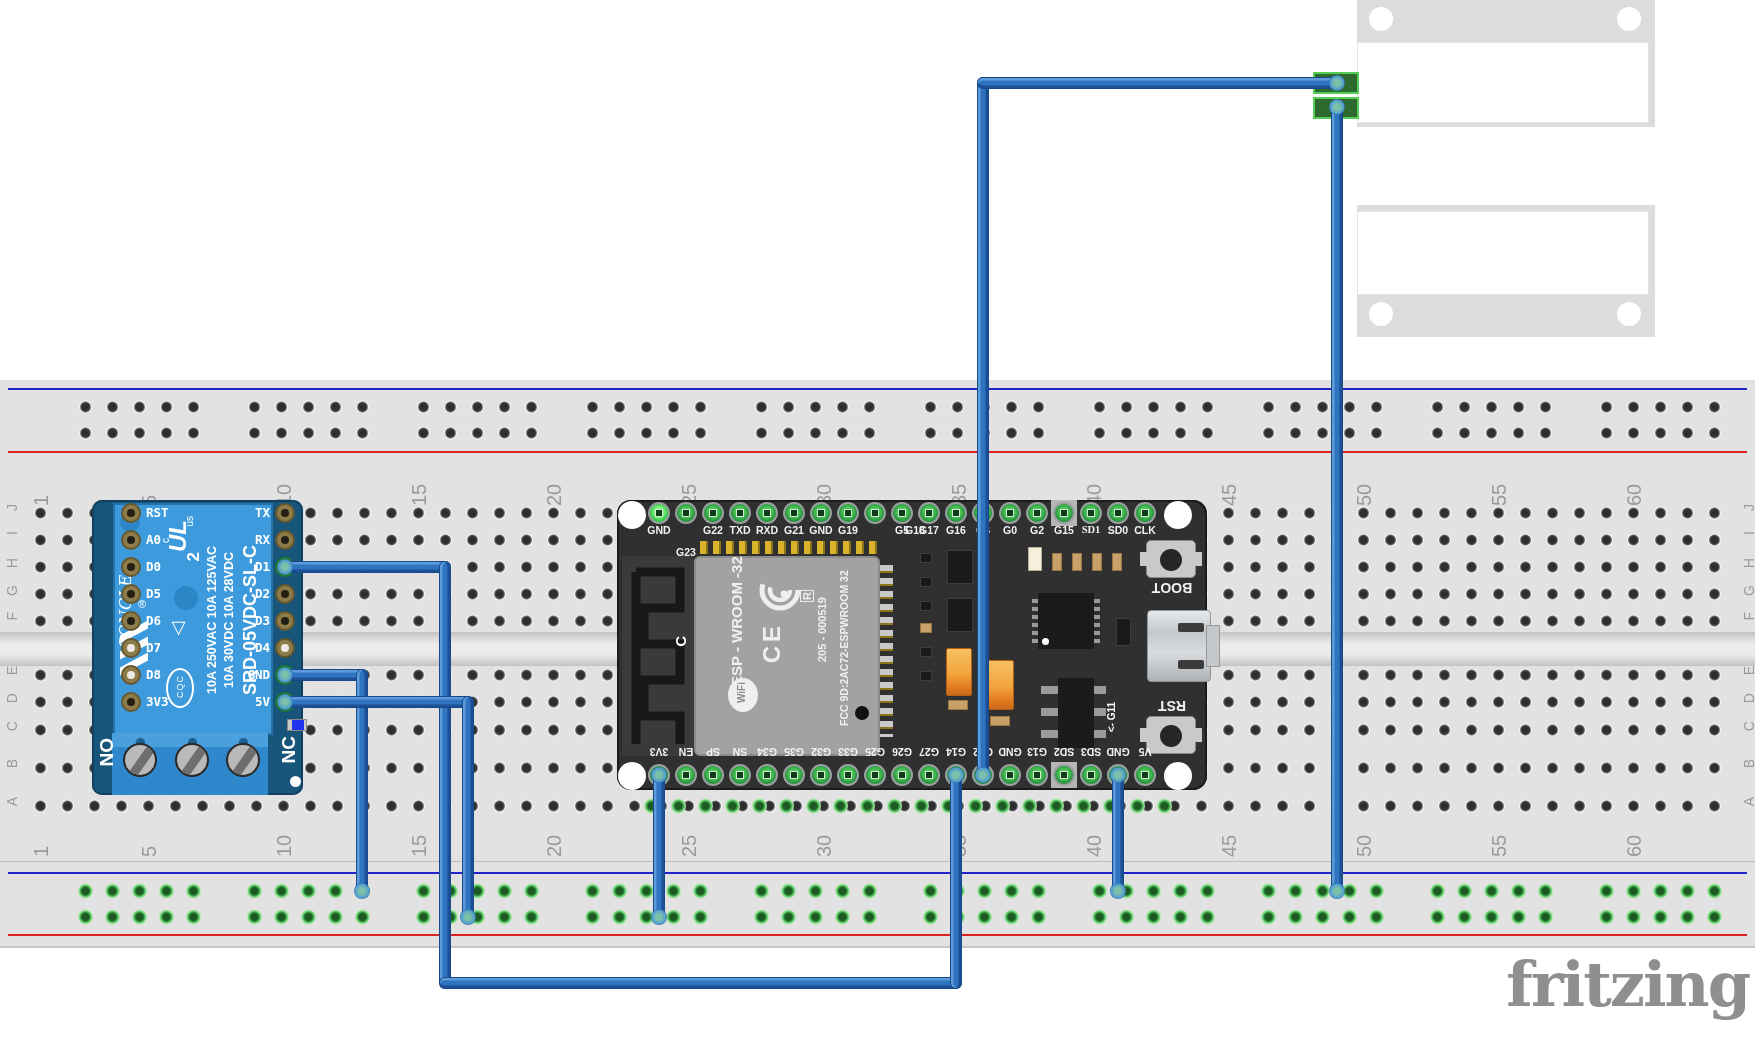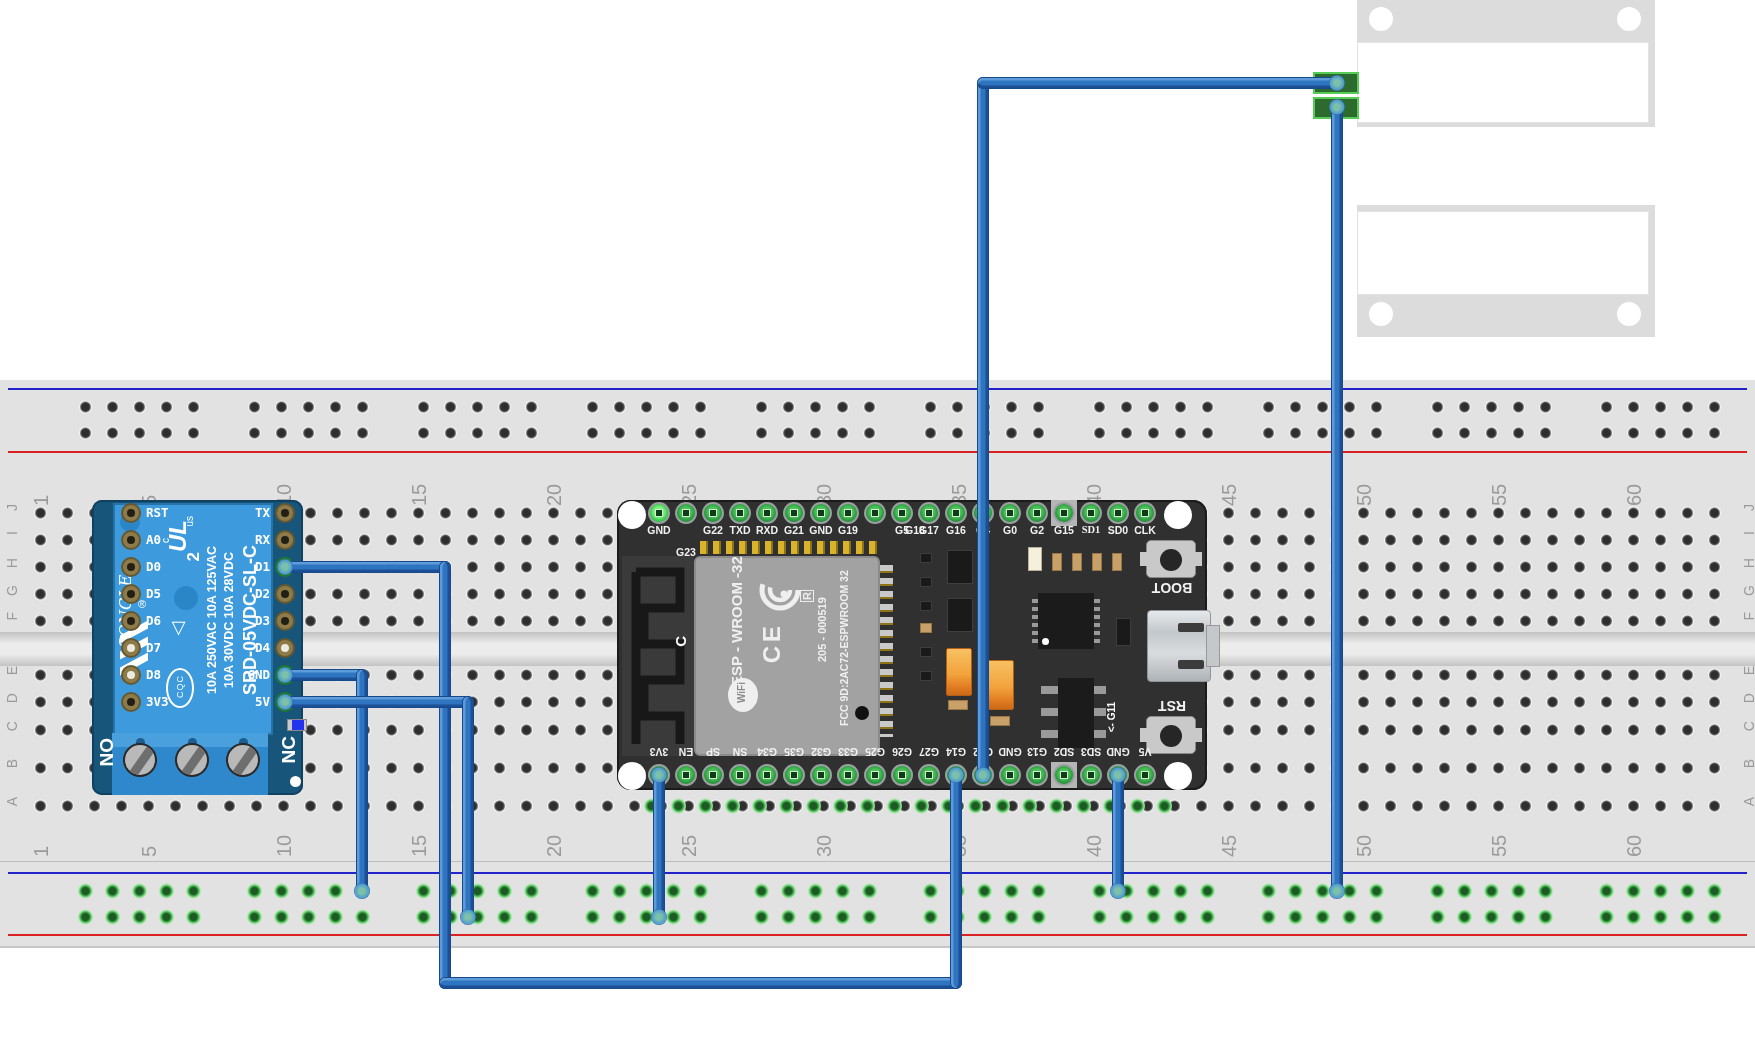--- a/index.html
+++ b/index.html
@@ -465,13 +465,14 @@
       <div class="wire-cap" style="left: 1110px; top: 883px; z-index: 55; position: absolute;"></div>
       <div class="wire-v" style="left: 978px; top: 78px; height: 702px; z-index: 50; position: absolute;"></div>
       <div class="wire-h" style="left: 978px; top: 78px; width: 364px; z-index: 50; position: absolute;"></div>
       <div class="wire-cap" style="left: 975px; top: 767px; z-index: 55; position: absolute;"></div>
       <div class="wire-cap" style="left: 1329px; top: 75px; z-index: 55; position: absolute;"></div>
       <div class="wire-v" style="left: 1332px; top: 102px; height: 794px; z-index: 50; position: absolute;"></div>
       <div class="wire-cap" style="left: 1329px; top: 99px; z-index: 55; position: absolute;"></div>
       <div class="wire-cap" style="left: 1329px; top: 883px; z-index: 55; position: absolute;"></div>
     </div>
 
+  <div id="fritzing-logo" class="abs">fritzing</div>
 </div>
 
 </body></html>

